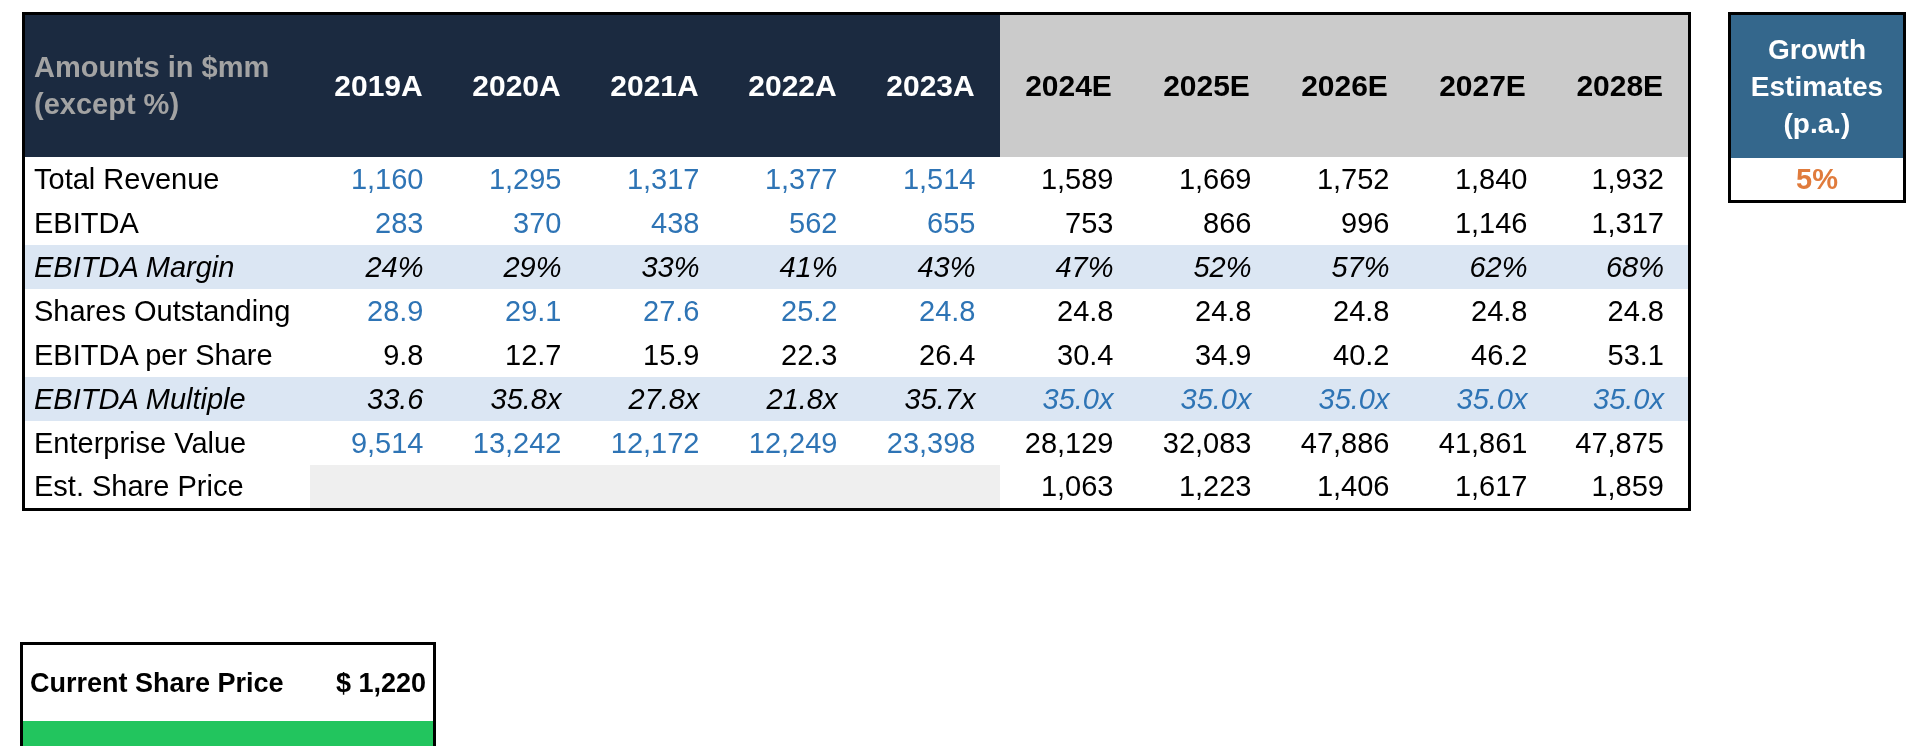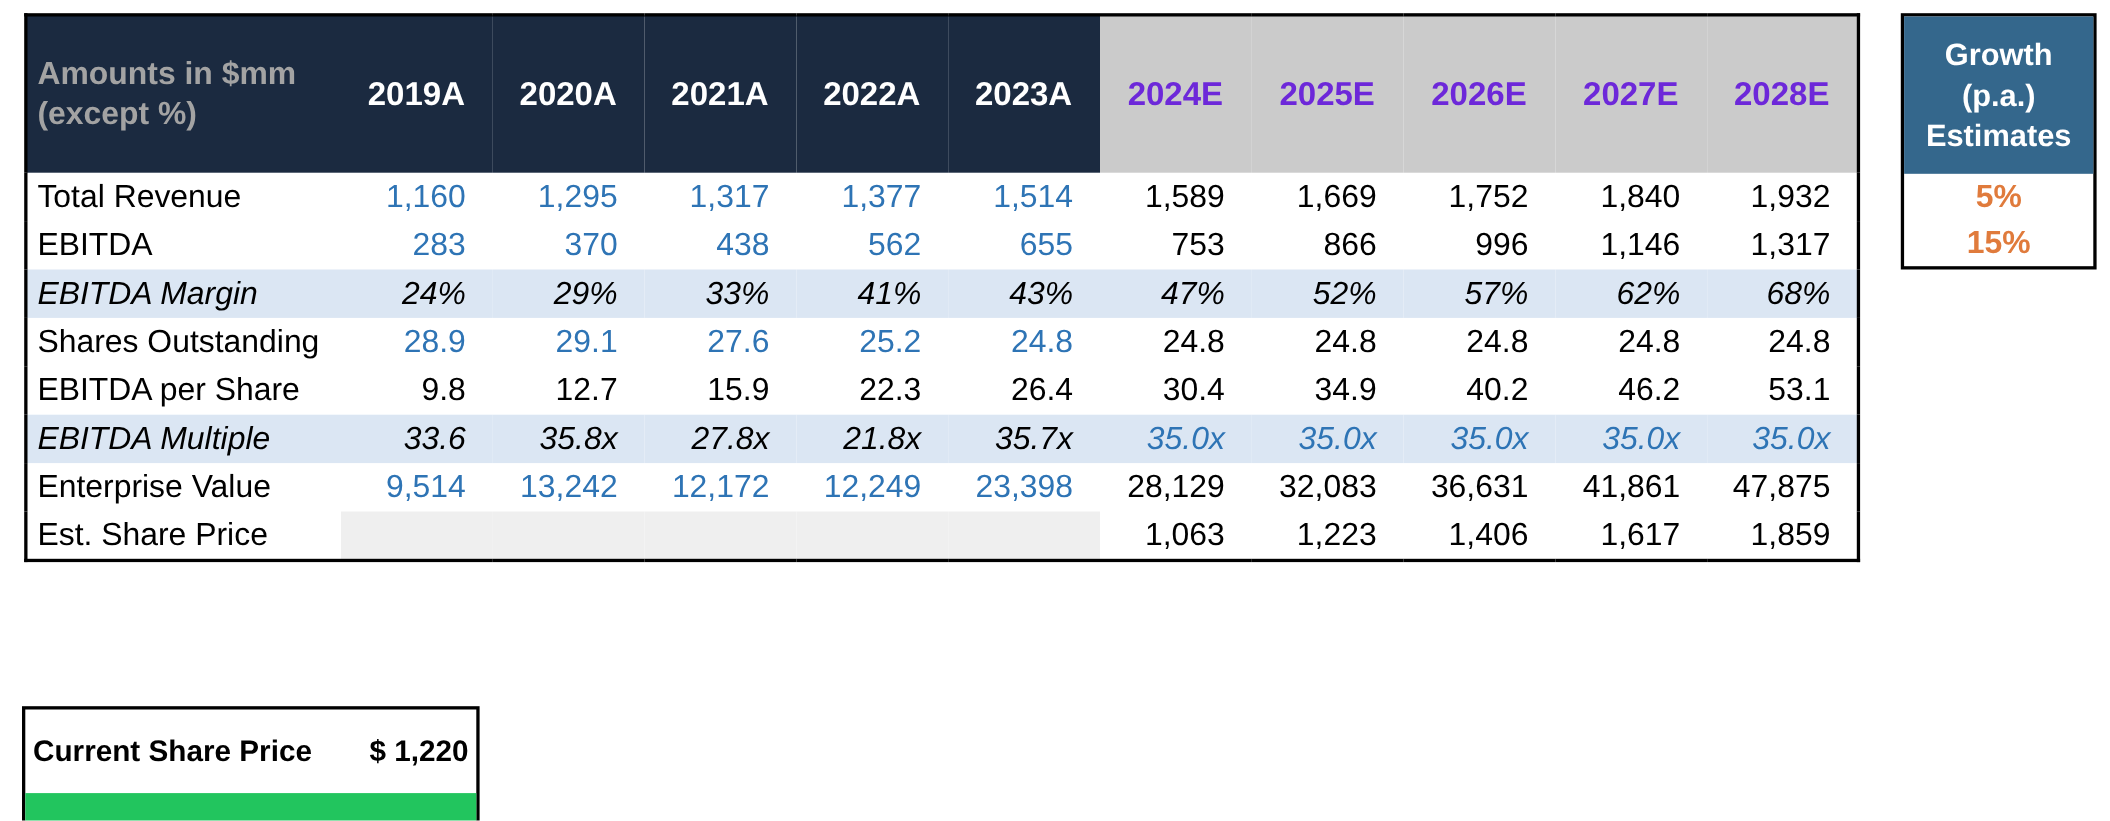--- a/index.html
+++ b/index.html
@@ -24,21 +24,21 @@
   table.valuation col.yr  { width: 138px; }
 
   thead th { height: 140px; vertical-align: middle; }
   th.corner {
     background: #1B2A40; color: #a3a3a3;
     text-align: left; padding-left: 9px;
     font-weight: bold; font-size: 29px; line-height: 37px;
   }
   th.yr { font-size: 30px; font-weight: bold; text-align: center; }
   th.yr.actual   { background: #1B2A40; color: #ffffff; }
-  th.yr.estimate { background: #CBCBCB; color: #6d28d9; }
+  th.yr.estimate { background: #CBCBCB; color: #000000; }
 
   tbody tr { height: 44px; }
   tbody th.rowlabel {
     text-align: left; font-weight: normal;
     font-size: 29px; padding-left: 9px; white-space: nowrap;
   }
   tbody td {
     text-align: right; padding-right: 24px;
     font-size: 29px; color: #000000; white-space: nowrap;
   }
@@ -194,21 +194,21 @@
         </tr>
         <tr>
           <th class="rowlabel">Enterprise Value</th>
           <td class="blue">9,514</td>
           <td class="blue">13,242</td>
           <td class="blue">12,172</td>
           <td class="blue">12,249</td>
           <td class="blue">23,398</td>
           <td>28,129</td>
           <td>32,083</td>
-          <td>36,631</td>
+          <td>47,886</td>
           <td>41,861</td>
           <td>47,875</td>
         </tr>
         <tr>
           <th class="rowlabel">Est. Share Price</th>
           <td class="blank"></td>
           <td class="blank"></td>
           <td class="blank"></td>
           <td class="blank"></td>
           <td class="blank"></td>
@@ -217,25 +217,24 @@
           <td>1,406</td>
           <td>1,617</td>
           <td>1,859</td>
         </tr>
       </tbody>
   </table>
 
   <div class="growth-box">
     <div class="growth-header">
       <div>Growth</div>
+      <div>Estimates</div>
       <div>(p.a.)</div>
-      <div>Estimates</div>
     </div>
     <div class="growth-value">5%</div>
-    <div class="growth-value">15%</div>
   </div>
 
   <div class="summary-box">
     <div class="summary-row">
       <span>Current Share Price</span>
       <span>$ 1,220</span>
     </div>
     <div class="summary-row highlight">
       <span>Est. IRR</span>
       <span>9.8%</span>

